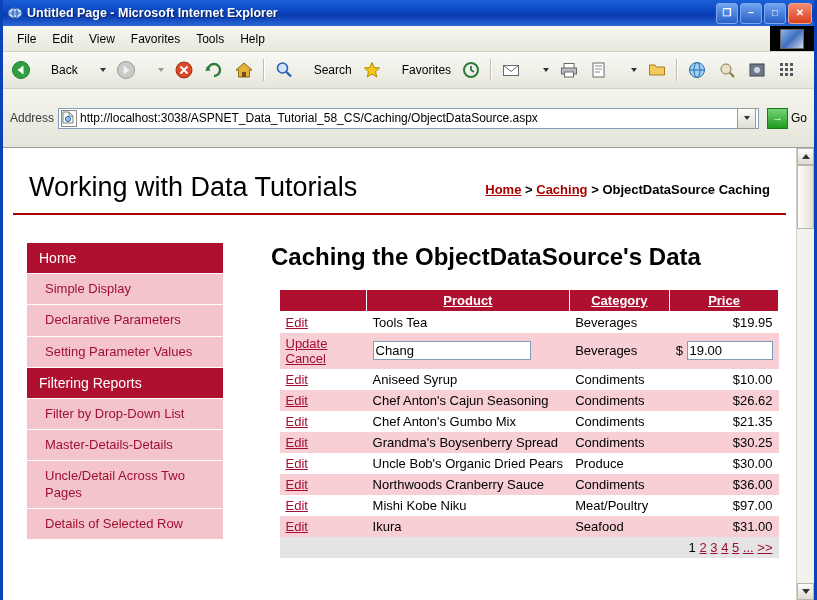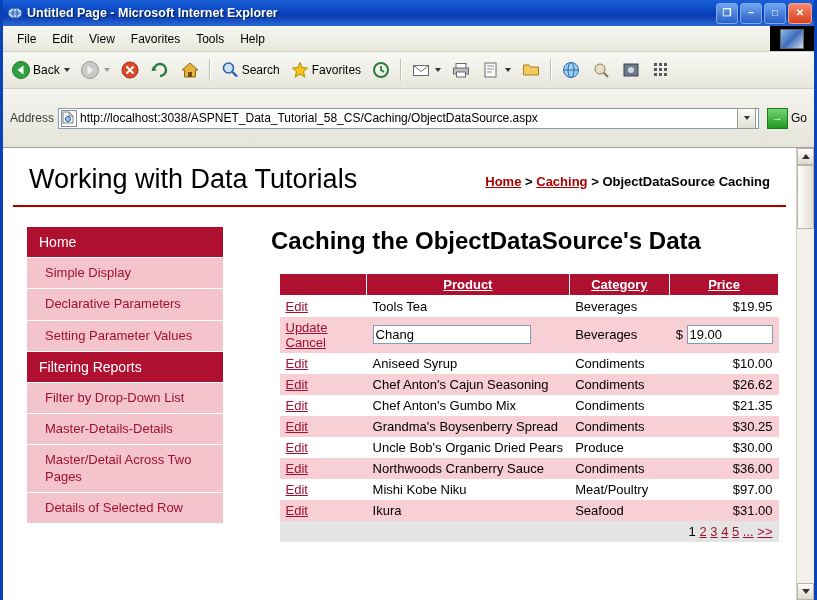--- a/index.html
+++ b/index.html
@@ -99,21 +99,21 @@
     padding: 0 4px;
     border-bottom: 1px solid #d4d0c8;
     gap: 2px;
   }
   .tb-item {
     display: flex;
     align-items: center;
     padding: 2px 4px;
     height: 28px;
     box-sizing: border-box;
-    gap: 2px;
+    gap: 20px;
     font-size: 12px;
     color: #000;
   }
   .tb-sep {
     width: 1px; height: 22px;
     background: #c0bcb4;
     margin: 0 3px;
     border-right: 1px solid #fff;
   }
   .caret {
@@ -197,21 +197,21 @@
     flex: 1;
     overflow: hidden;
     background: #fff;
     position: relative;
   }
   .page-header {
     display: flex;
     align-items: flex-end;
     padding: 12px 16px 10px 16px;
     border-bottom: 2px solid #a00;
-    margin: 4px 10px;
+    margin: 12px 10px;
   }
   .page-title {
     font-size: 27px;
     color: #000;
     font-family: "Liberation Sans", sans-serif;
     white-space: nowrap;
   }
   .breadcrumb {
     margin-left: auto;
     font-size: 13px;
@@ -598,21 +598,21 @@
 
       <div class="body-cols">
         <div class="sidebar">
           <div class="side-top">Home</div>
           <div class="side-sub">Simple Display</div>
           <div class="side-sub">Declarative Parameters</div>
           <div class="side-sub">Setting Parameter Values</div>
           <div class="side-top">Filtering Reports</div>
           <div class="side-sub">Filter by Drop-Down List</div>
           <div class="side-sub">Master-Details-Details</div>
-          <div class="side-sub">Master/Detail Across Two Pages</div>
+          <div class="side-sub">Uncle/Detail Across Two Pages</div>
           <div class="side-sub">Details of Selected Row</div>
         </div>
 
         <div class="main-col">
           <h1 class="main-title">Caching the ObjectDataSource's Data</h1>
 
           <table class="grid">
             <tbody>
                 <tr>
               <th></th>

